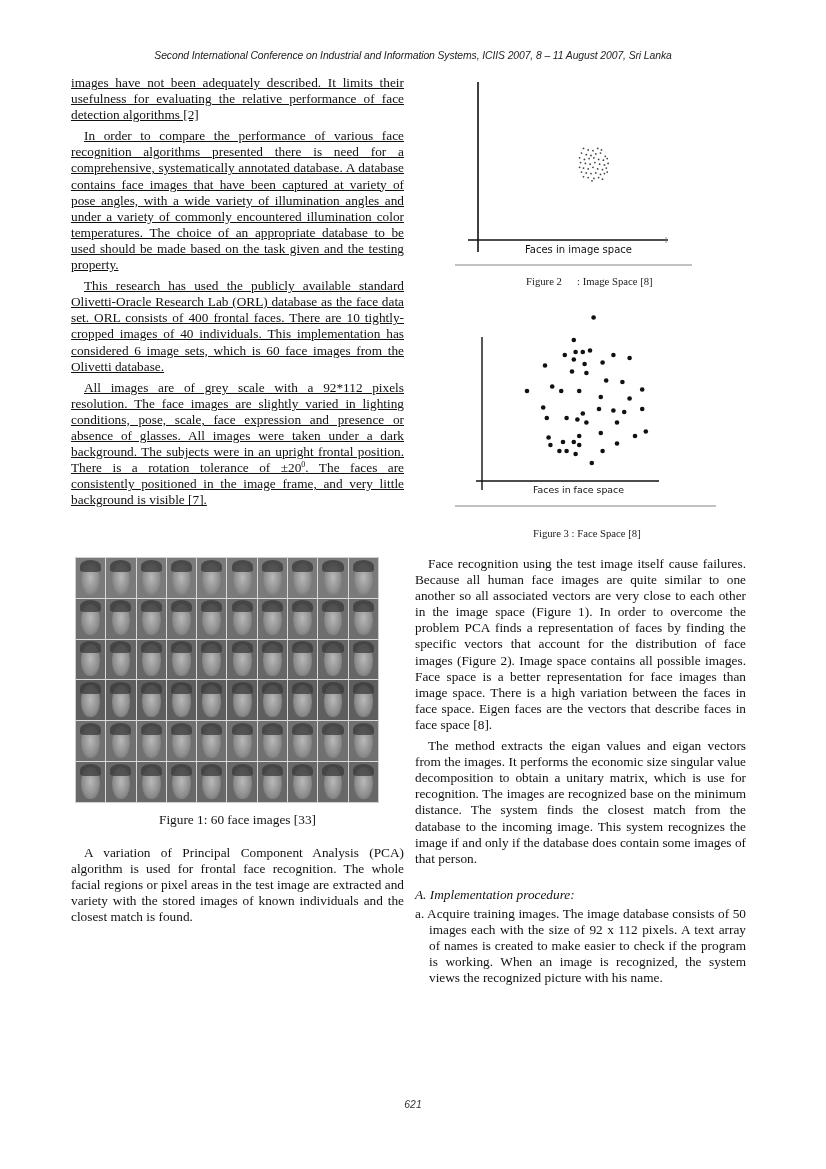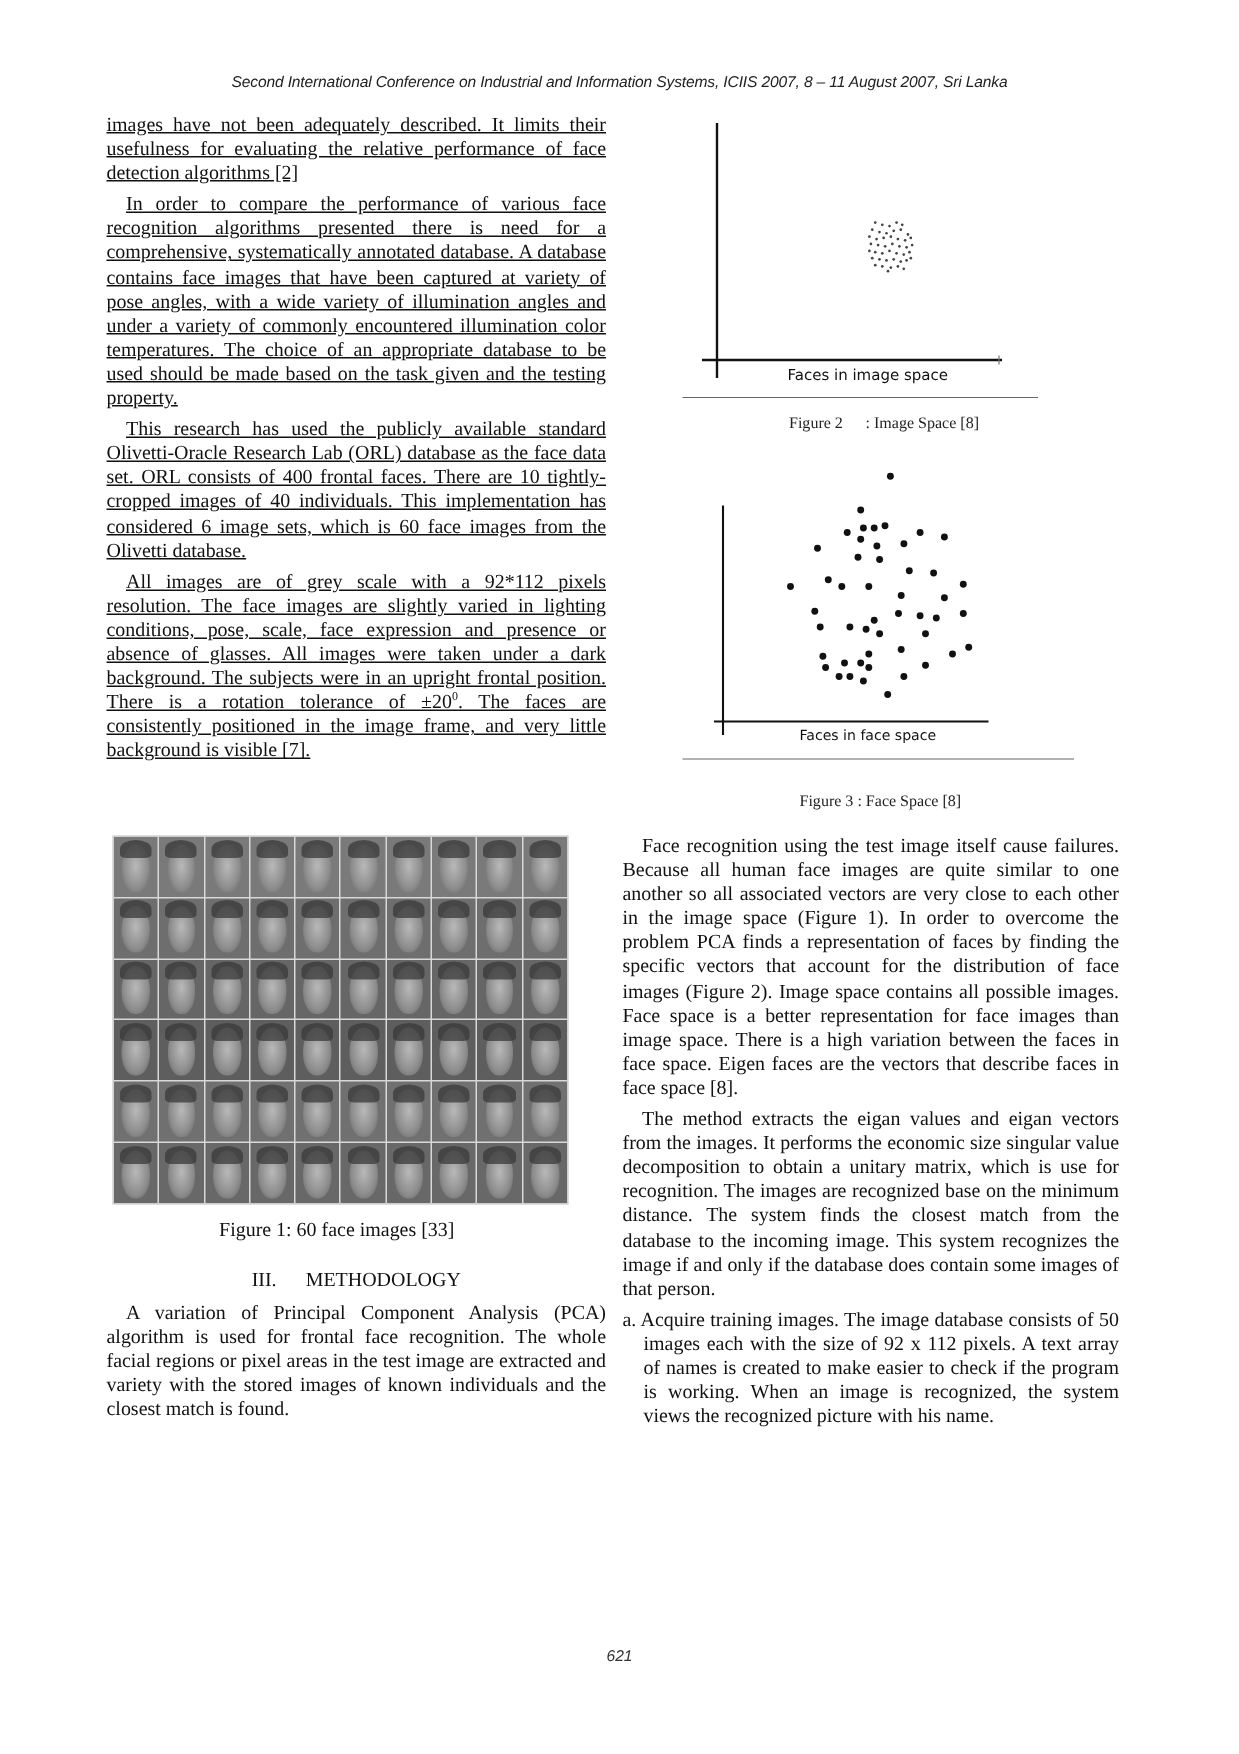--- a/index.html
+++ b/index.html
@@ -16,21 +16,21 @@
   .section-heading { text-align: center; margin: 12px 0 6px 0; font-size: 13.3px; }
   .section-heading .num { display: inline-block; width: 36px; text-align: left; }
   .figure1 { position: absolute; left: 75px; top: 557px; width: 302px; height: 244px;
              background: #d8d8d8; display: grid; grid-template-columns: repeat(10, 1fr);
              grid-template-rows: repeat(6, 1fr); gap: 1px; border: 1px solid #cfcfcf; }
   .face { position: relative; overflow: hidden; }
   .face::before { content: ""; position: absolute; left: 18%; top: 12%; width: 64%; height: 80%;
                   border-radius: 50% 50% 46% 46%; background: radial-gradient(ellipse at 50% 45%, #b9b9b9 0%, #8d8d8d 60%, #5d5d5d 100%); }
   .face::after { content: ""; position: absolute; left: 14%; top: 4%; width: 72%; height: 30%;
                  border-radius: 50% 50% 20% 20%; background: #3a3a3a; opacity: .75; }
-  .fig1-caption { position: absolute; left: 58px; top: 812px; width: 333px; text-align: center; font-size: 13.3px; }
+  .fig1-caption { position: absolute; left: 71px; top: 812px; width: 333px; text-align: center; font-size: 13.3px; }
   .col-left-bottom { left: 71px; top: 845px; width: 333px; }
   .fig-svg { position: absolute; left: 0; top: 0; }
   .sub-heading { font-style: italic; margin: 20px 0 3px 0; text-indent: 0; }
   .list-item { padding-left: 14px; text-indent: -14px; margin: 0; }
   .pagenum { position: absolute; top: 1099px; left: 0; width: 826px; text-align: center;
              font-family: "Liberation Sans", sans-serif; font-style: italic; font-size: 10.4px; color: #333; }
   sup { font-size: 8px; line-height: 0; }
 </style>
 </head>
 <body>
@@ -102,23 +102,20 @@
     <div class="face" style="background: rgb(104, 104, 104);"></div>
     <div class="face" style="background: rgb(104, 104, 104);"></div>
     <div class="face" style="background: rgb(104, 104, 104);"></div>
     <div class="face" style="background: rgb(104, 104, 104);"></div>
     <div class="face" style="background: rgb(104, 104, 104);"></div>
     <div class="face" style="background: rgb(104, 104, 104);"></div>
   </div>
 <div class="fig1-caption">Figure 1:  60 face images [33]</div>
 
 <div class="col col-left-bottom">
-  <div class="section-heading" style="margin-top:0">
-    <span class="num">III.</span><span>METHODOLOGY</span>
-  </div>
   <p>A variation of Principal Component Analysis (PCA) algorithm is used for frontal face recognition. The whole facial regions or pixel areas in the test image are extracted and variety with the stored images of known individuals and the closest match is found.</p>
 </div>
 
 <svg class="fig-svg" width="826" height="560">
   <g id="fig2">
     <line x1="478" y1="82" x2="478" y2="252" stroke="#111" stroke-width="1.6"></line>
     <line x1="468" y1="240" x2="668" y2="240" stroke="#111" stroke-width="1.6"></line>
     <line x1="666" y1="237" x2="666" y2="243" stroke="#777" stroke-width="0.8"></line>
     <text x="525" y="253" font-family="DejaVu Sans, sans-serif" font-size="10" fill="#111">Faces in image space</text>
     <line x1="455" y1="265" x2="692" y2="265" stroke="#666" stroke-width="0.8"></line>
@@ -228,16 +225,17 @@
         <circle cx="575.6" cy="454.0" r="2.3" fill="#111"></circle>
         <circle cx="602.6" cy="451.0" r="2.3" fill="#111"></circle>
         <circle cx="591.8" cy="463.0" r="2.3" fill="#111"></circle>
       </g>
   </g>
 </svg>
 
 <div class="col col-right-bottom">
   <p>Face recognition using the test image itself cause failures. Because all human face images are quite similar to one another so all associated vectors are very close to each other in the image space (Figure 1). In order to overcome the problem PCA finds a representation of faces by finding the specific vectors that account for the distribution of face images (Figure 2). Image space contains all possible images. Face space is a better representation for face images than image space. There is a high variation between the faces in face space. Eigen faces are the vectors that describe faces in face space [8].</p>
   <p>The method extracts the eigan values and eigan vectors from the images. It performs the economic size singular value decomposition to obtain a unitary matrix, which is use for recognition. The images are recognized base on the minimum distance. The system finds the closest match from the database to the incoming image.  This system recognizes the image if and only if the database does contain some images of that person.</p>
+  <p class="sub-heading">A. Implementation procedure:</p>
   <p class="list-item"><span>a.</span> <span>Acquire training images. The image database consists of 50 images each with the size of 92 x 112 pixels.  A text array of names is created to make easier to check if the program is working. When an image is recognized, the system views the recognized picture with his name.</span></p>
 </div>
 
 <div class="pagenum">621</div>
 
 </body></html>

